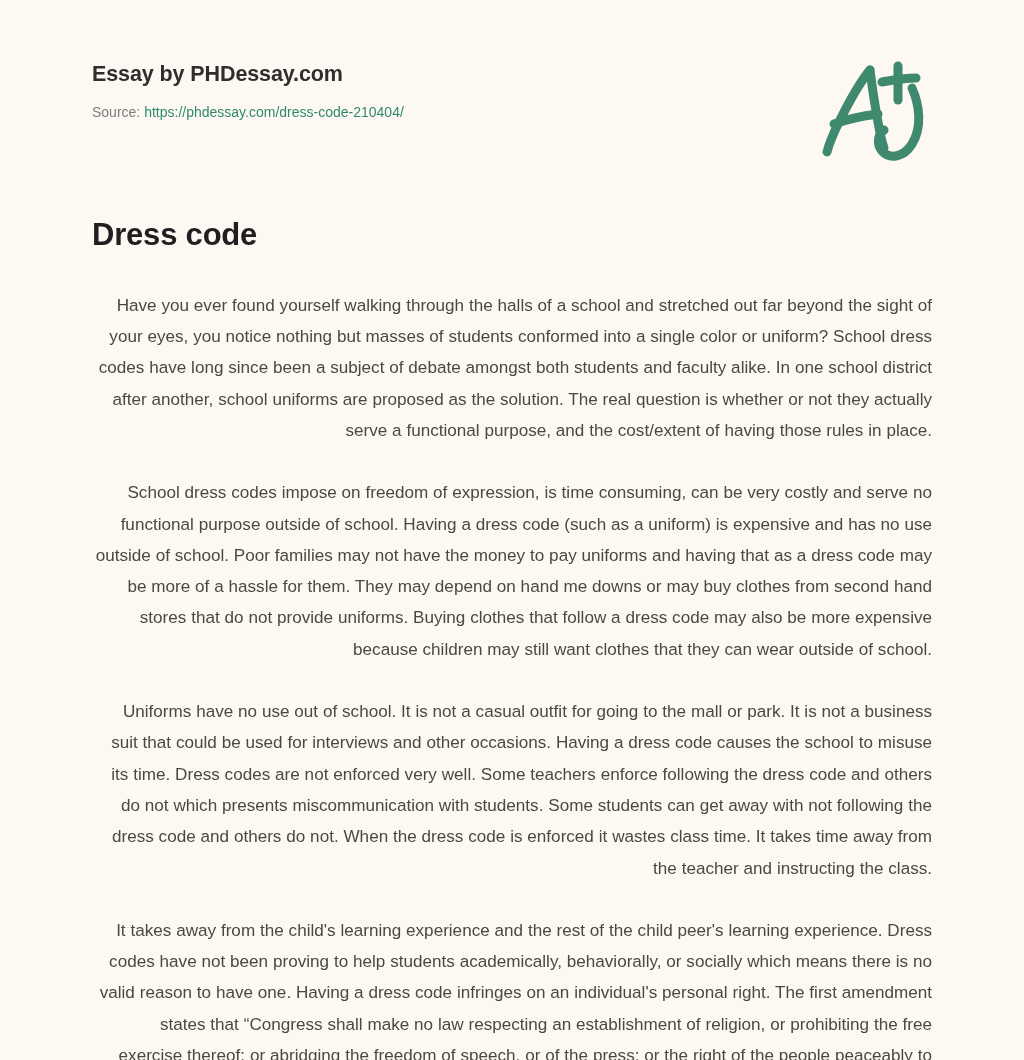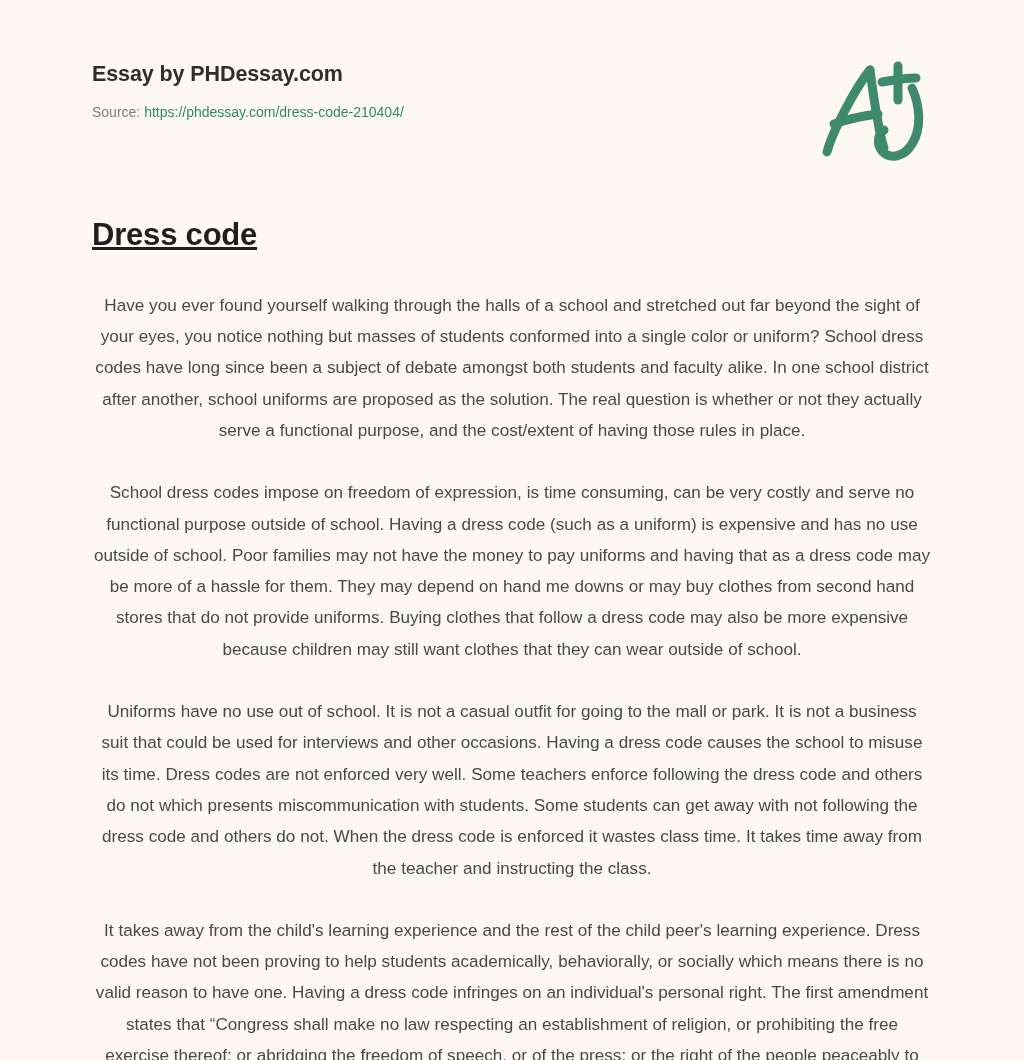--- a/index.html
+++ b/index.html
@@ -84,29 +84,28 @@
     width: 840px;
   }
 
   .doc-title {
     font-size: 31px;
     font-weight: bold;
     color: #1f1f1f;
     letter-spacing: -0.2px;
     line-height: 1.25;
     margin: 0 0 35px 0;
-    text-decoration: underline;
   }
 
   .body-copy p {
     margin: 0 0 31px 0;
     font-size: 17.1px;
     line-height: 31.3px;
     color: #4a4844;
-    text-align: center;
+    text-align: right;
     word-spacing: 0.1px;
   }
 
   .body-copy p:last-child {
     margin-bottom: 0;
   }
 </style>
 </head>
 <body>
 

